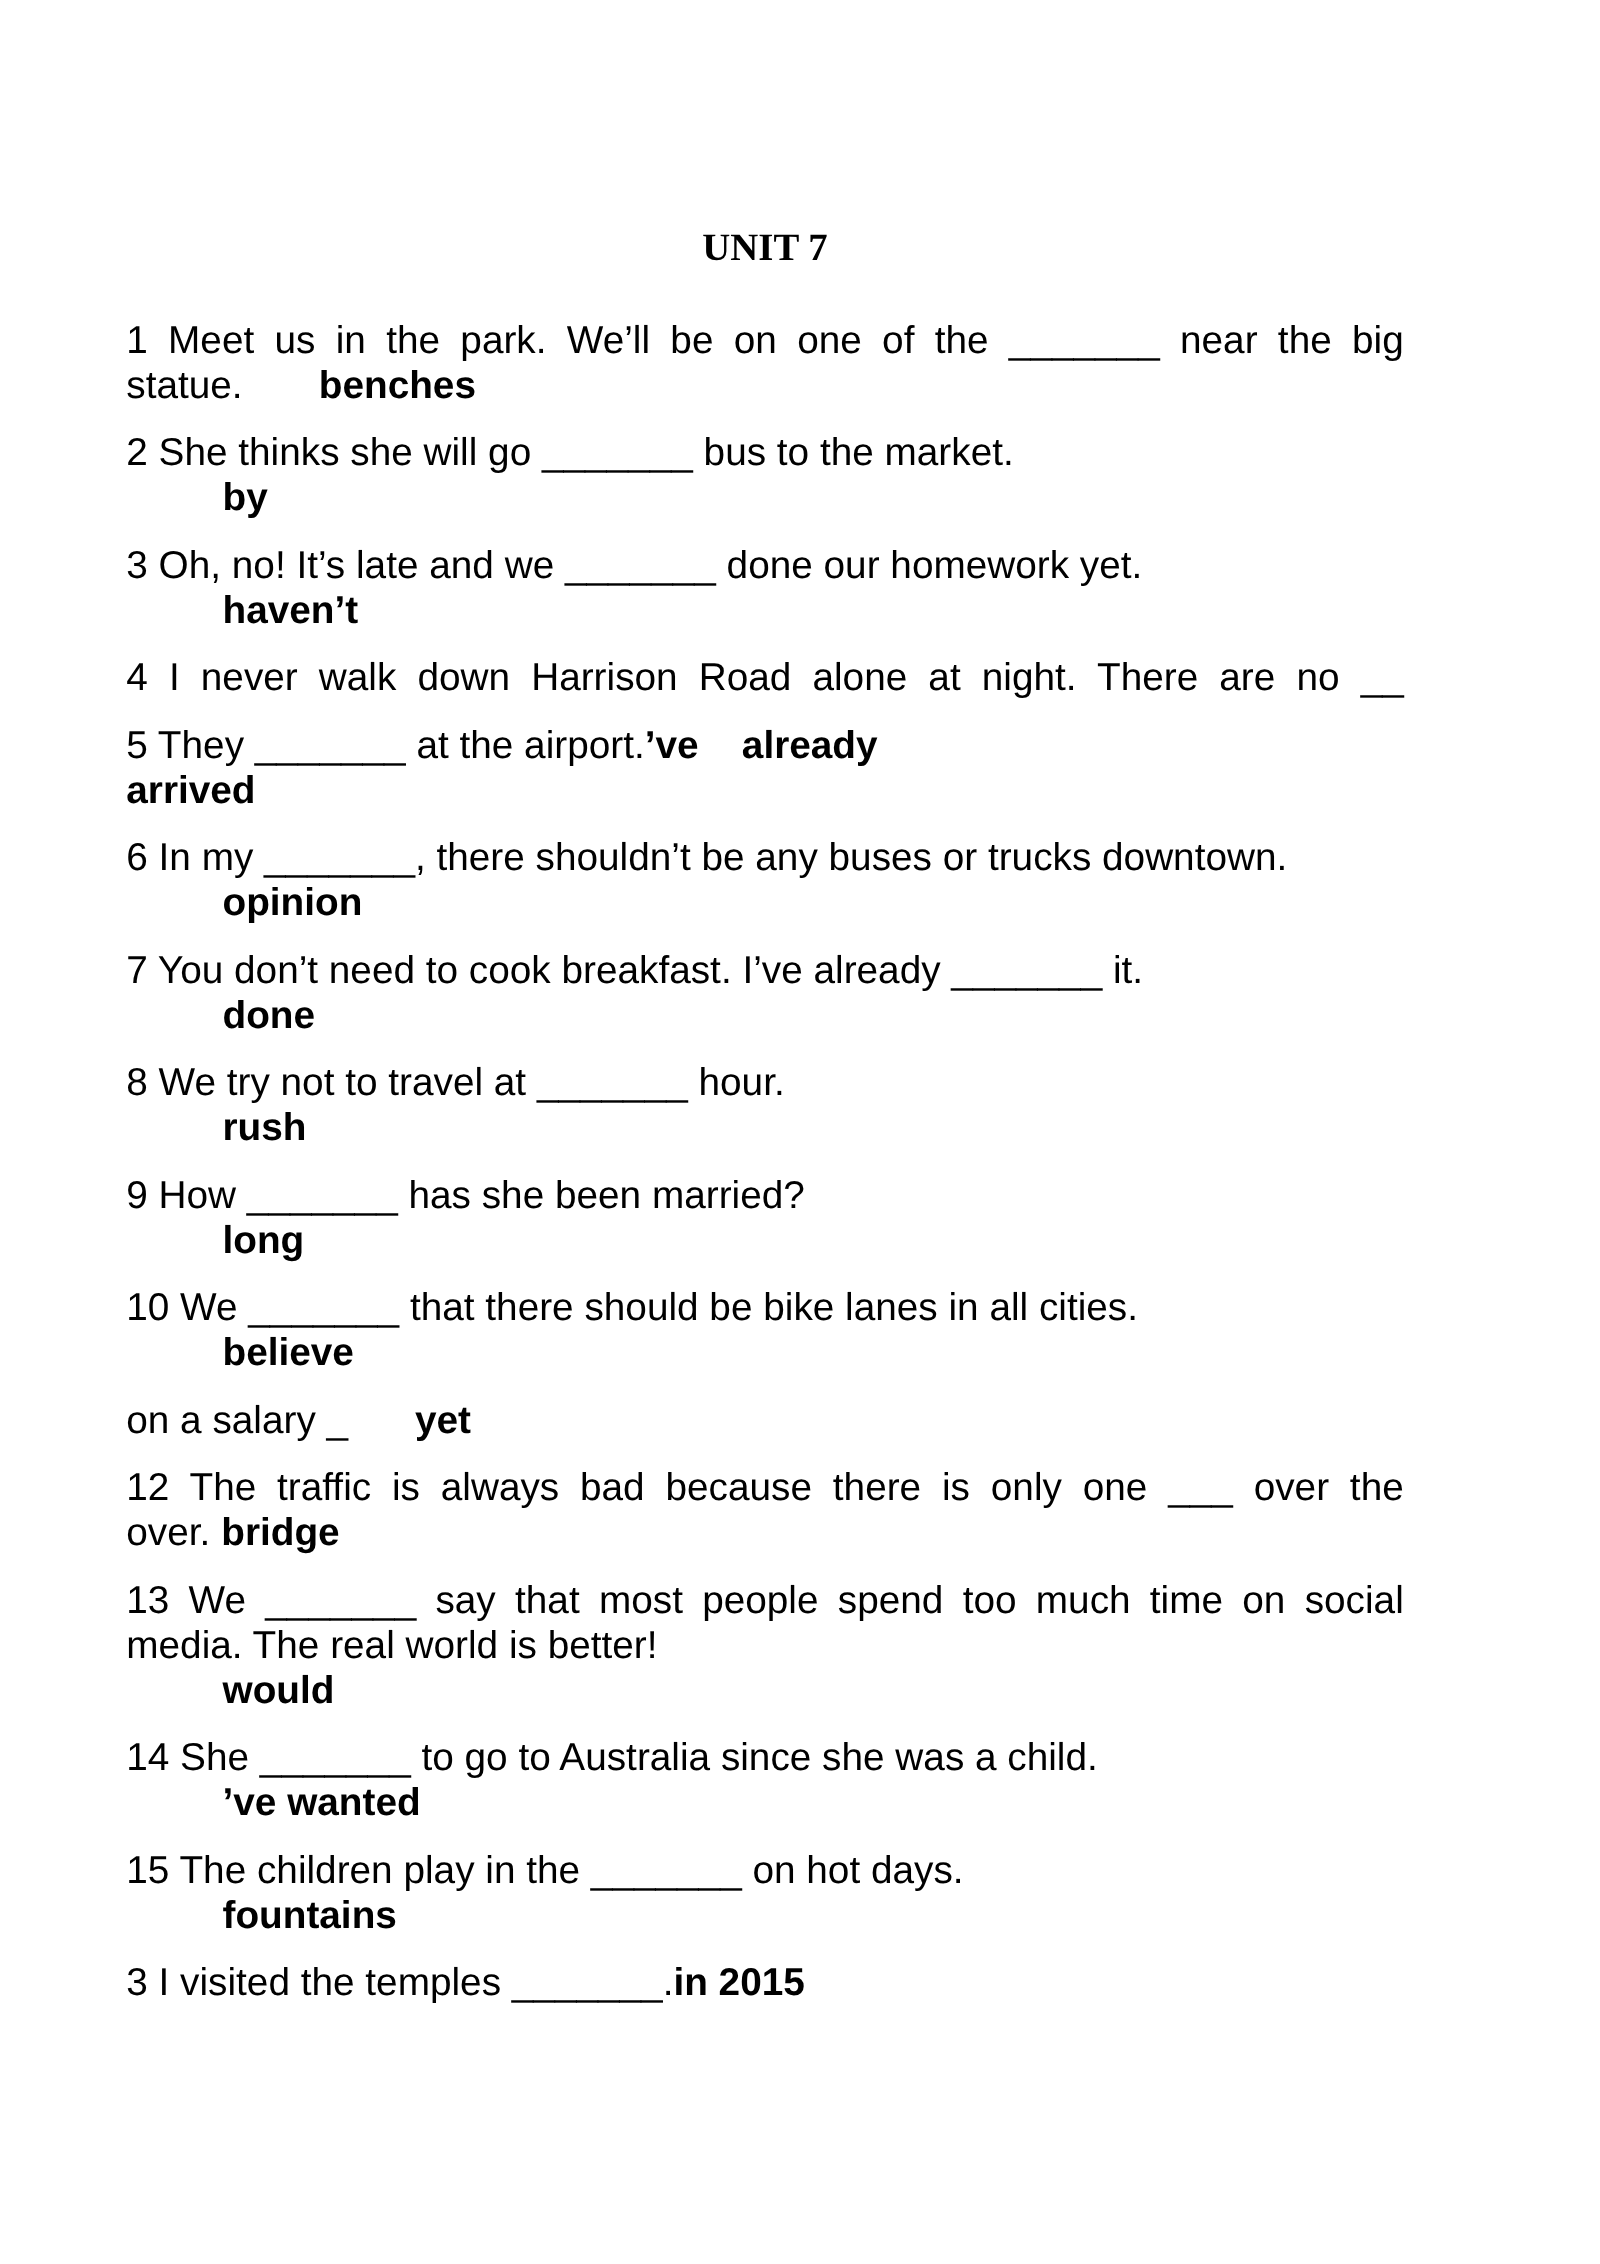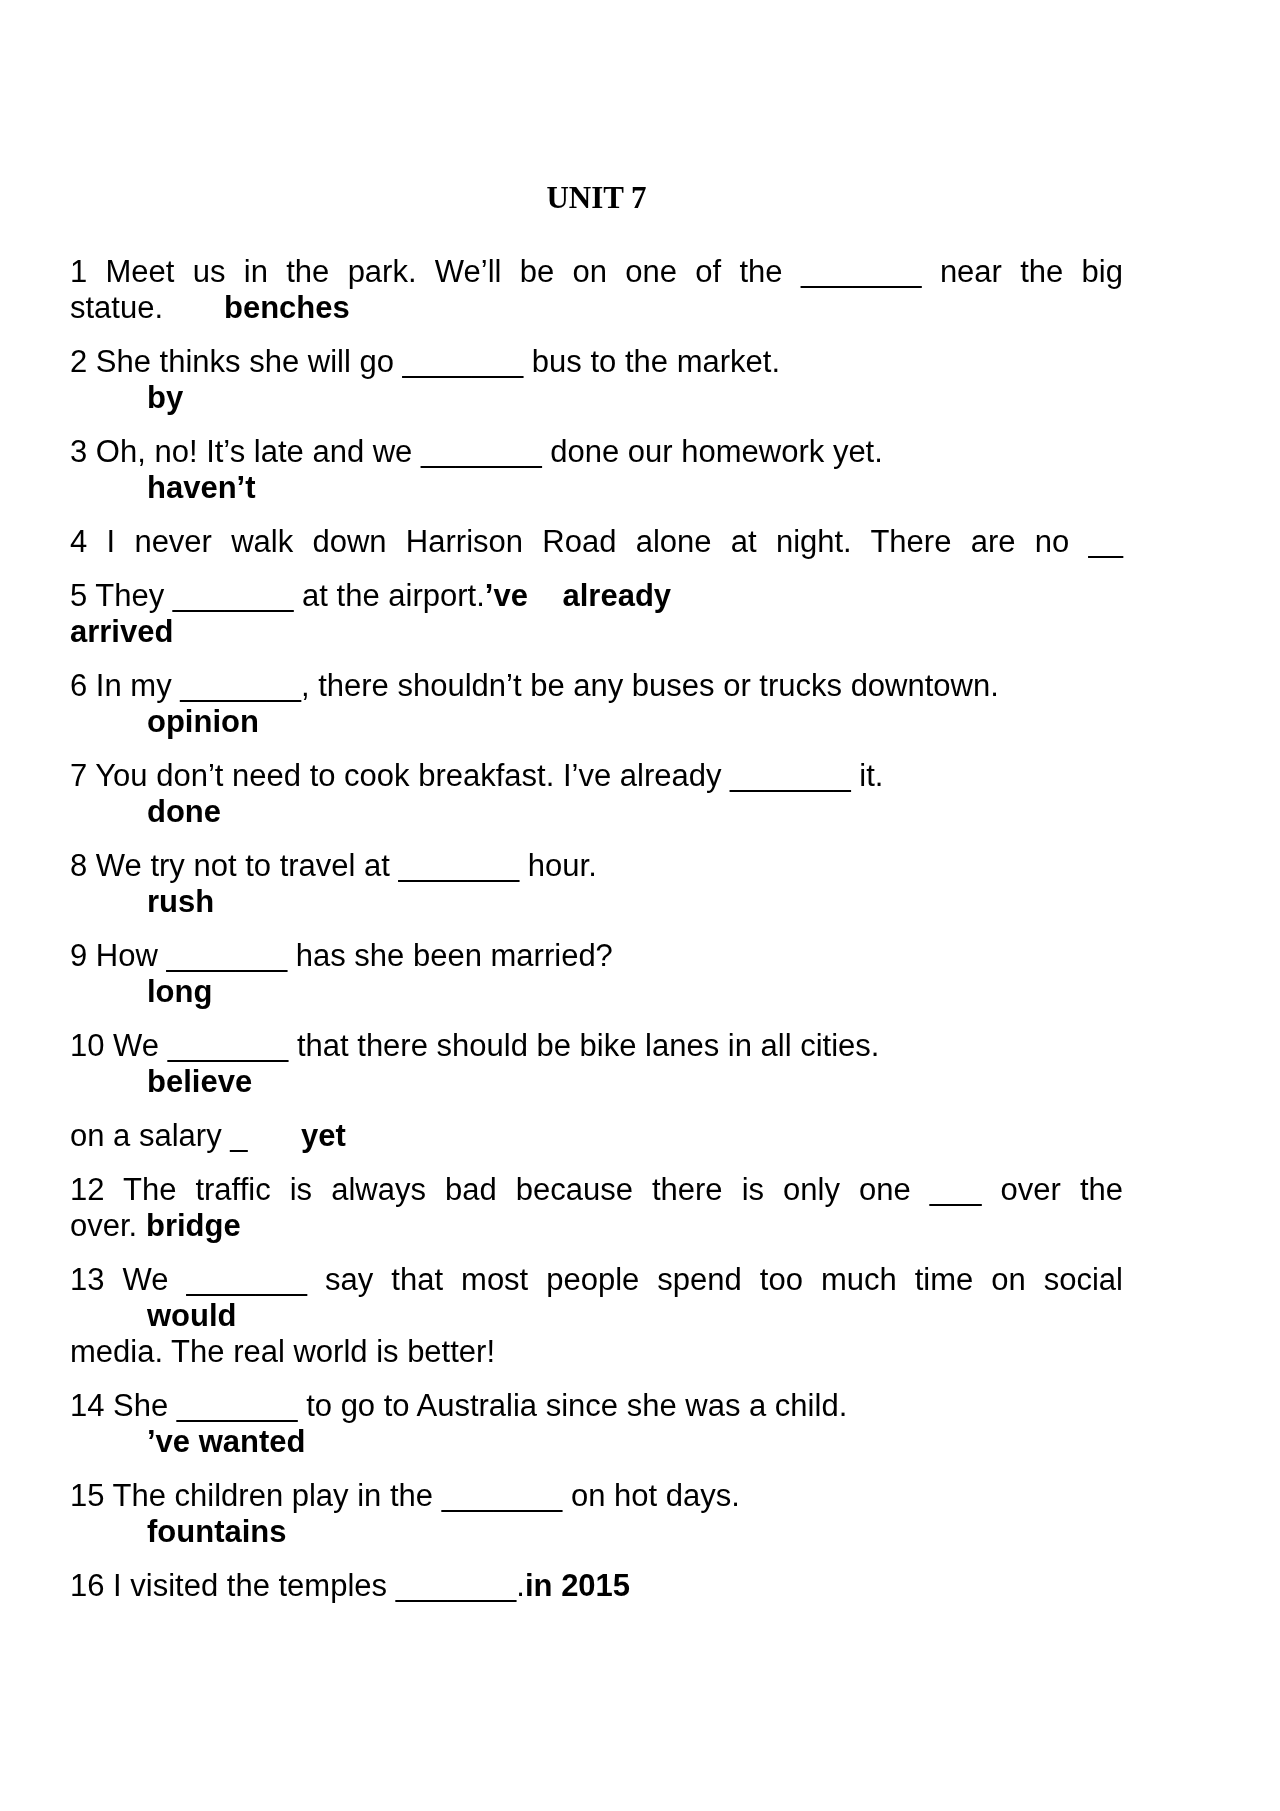--- a/index.html
+++ b/index.html
@@ -2,21 +2,21 @@
 <html><head>
 <meta charset="utf-8">
 <style>
   html, body { margin: 0; padding: 0; background: #ffffff; }
   .page {
     position: relative;
     width: 1280px;
     height: 1811px;
     background: #ffffff;
     box-sizing: border-box;
-    padding: 180px 157px 0 70px;
+    padding: 180px 157px 0 101px;
     font-family: "Liberation Sans", sans-serif;
     font-size: 31px;
     line-height: 36px;
     color: #000000;
   }
   .doc-title {
     font-family: "Liberation Serif", serif;
     font-weight: bold;
     font-size: 31px;
     text-align: center;
@@ -109,34 +109,34 @@
   <div class="item">
     <div class="line just">12 The traffic is always bad because there is only one ___ over the</div>
     <div class="line">
       <span>over.</span>
       <span class="abs-ans tab-05">bridge</span>
     </div>
   </div>
 
   <div class="item">
     <div class="line just">13 We _______ say that most people spend too much time on social</div>
+    <div class="line">media. The real world is better!</div>
     <div class="line ans-line">would</div>
-    <div class="line">media. The real world is better!</div>
   </div>
 
   <div class="item">
     <div class="line">14 She _______ to go to Australia since she was a child.</div>
     <div class="line ans-line">’ve wanted</div>
   </div>
 
   <div class="item">
     <div class="line">15 The children play in the _______ on hot days.</div>
     <div class="line ans-line">fountains</div>
   </div>
 
   <div class="item">
     <div class="line flex-line">
-      <span>16 I visited the temples _______.</span>
+      <span>3 I visited the temples _______.</span>
       <span class="ans">in 2015</span>
     </div>
   </div>
 
 </div>
 
 </body></html>

